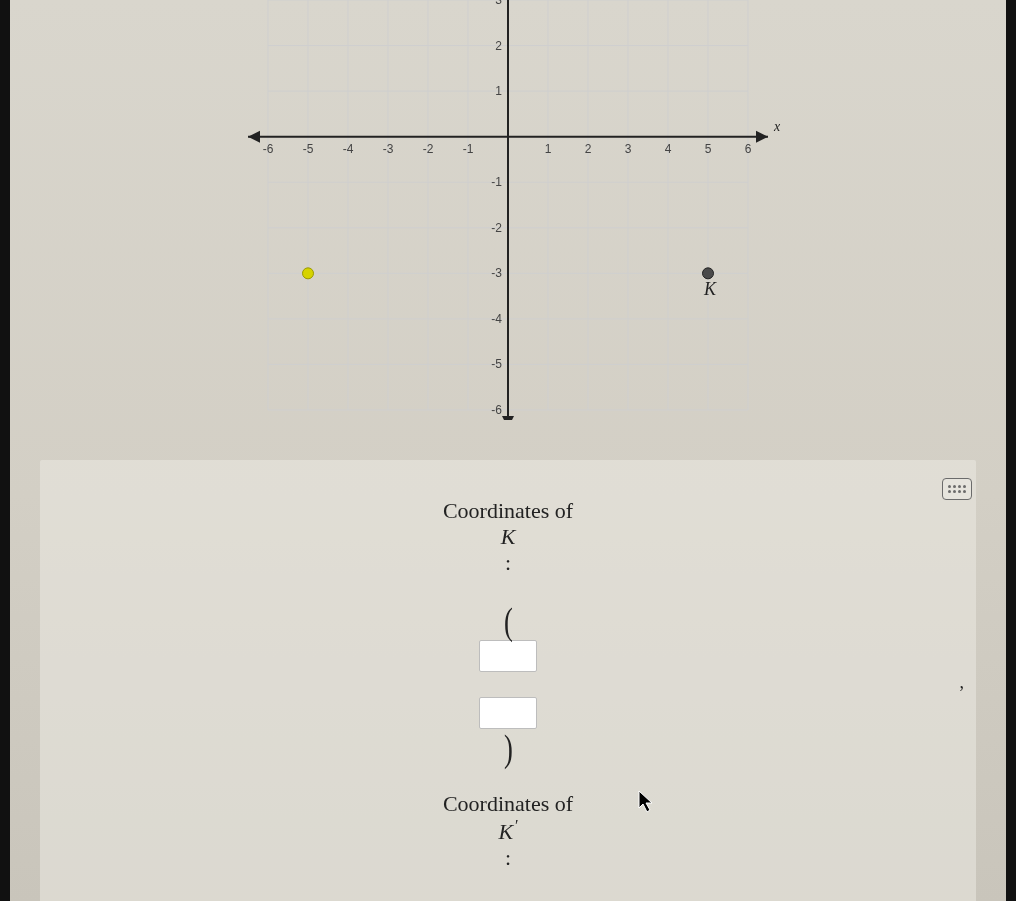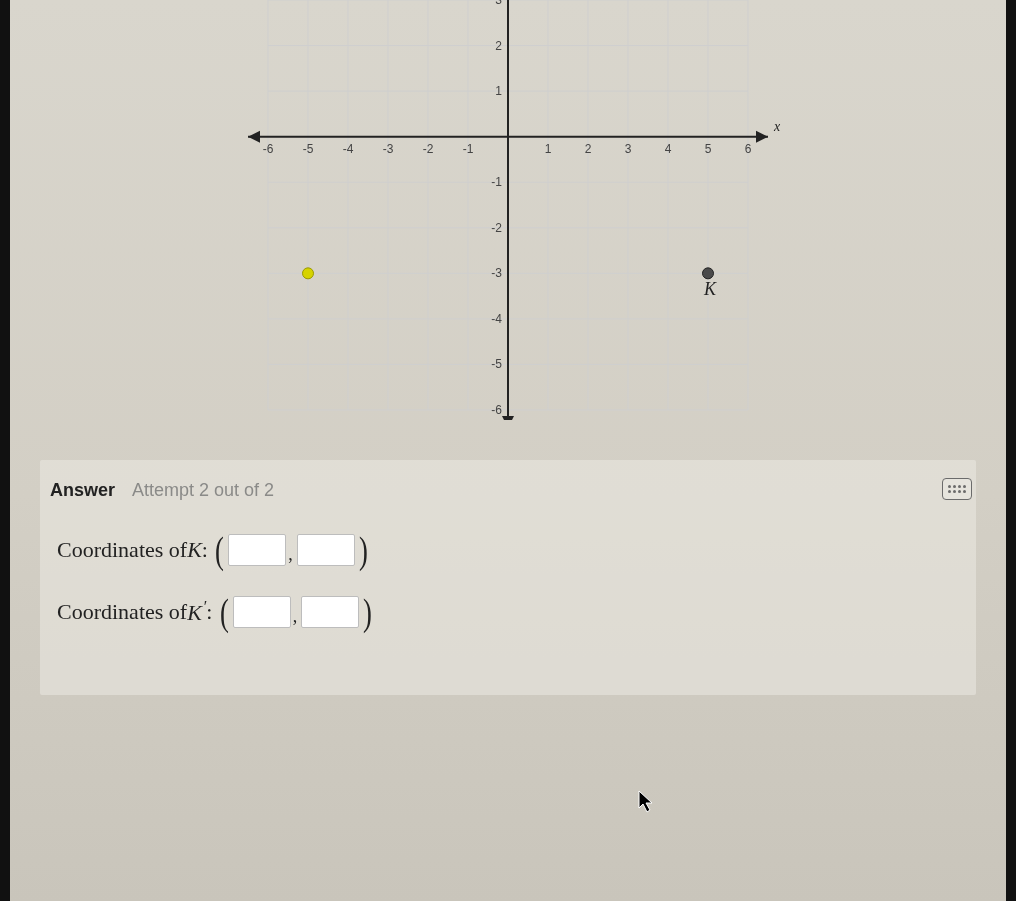--- a/index.html
+++ b/index.html
@@ -39,21 +39,21 @@
     margin: 40px 30px 0 30px;
     padding: 20px 10px 40px 10px;
     background: rgba(235,233,226,0.55);
     border-radius: 2px;
   }
 
   .answer-head { font-family: Arial, sans-serif; font-size: 18px; margin-bottom: 30px;}
   .answer-head .bold { font-weight: 700; color:#222; }
   .answer-head .attempt { color:#8a8a88; margin-left: 12px; }
 
-  .row { font-size: 22px; margin: 18px 0 24px 7px; display:flex; align-items:center; }
+  .row { font-size: 22px; margin: 18px 0 24px 0; display:flex; align-items:center;flex-direction:column; }
   .mathK { font-style: italic; font-family: 'Times New Roman', serif; }
   .prime { font-size: 16px; vertical-align: super; margin-left:1px;}
   .paren { font-size: 38px; font-family: 'Times New Roman', serif; line-height:1; display:inline-block; transform: scaleX(0.7);}
   .coord-box {
     display:inline-block;
     width: 58px; height: 32px;
     background:#fff;
     border:1px solid #bdbdbd;
     border-radius:2px;
     margin: 0 2px;
@@ -193,24 +193,20 @@
           <span></span>
           <span></span>
           <span></span>
           <span></span>
           <span></span>
           <span></span>
           <span></span>
         </div>
     </div>
 
-    <div class="answer-head">
-      <span class="bold">Answer</span>
-      <span class="attempt">Attempt 2 out of 2</span>
-    </div>
 
     <div class="row">
       <span>Coordinates of </span>
       <span class="mathK">K</span>
       <span>:</span>&nbsp;
       <span class="paren">(</span>
       <input class="coord-box" value="" style="">
       <span class="comma">,</span>
       <input class="coord-box" value="" style="">
       <span class="paren">)</span>

